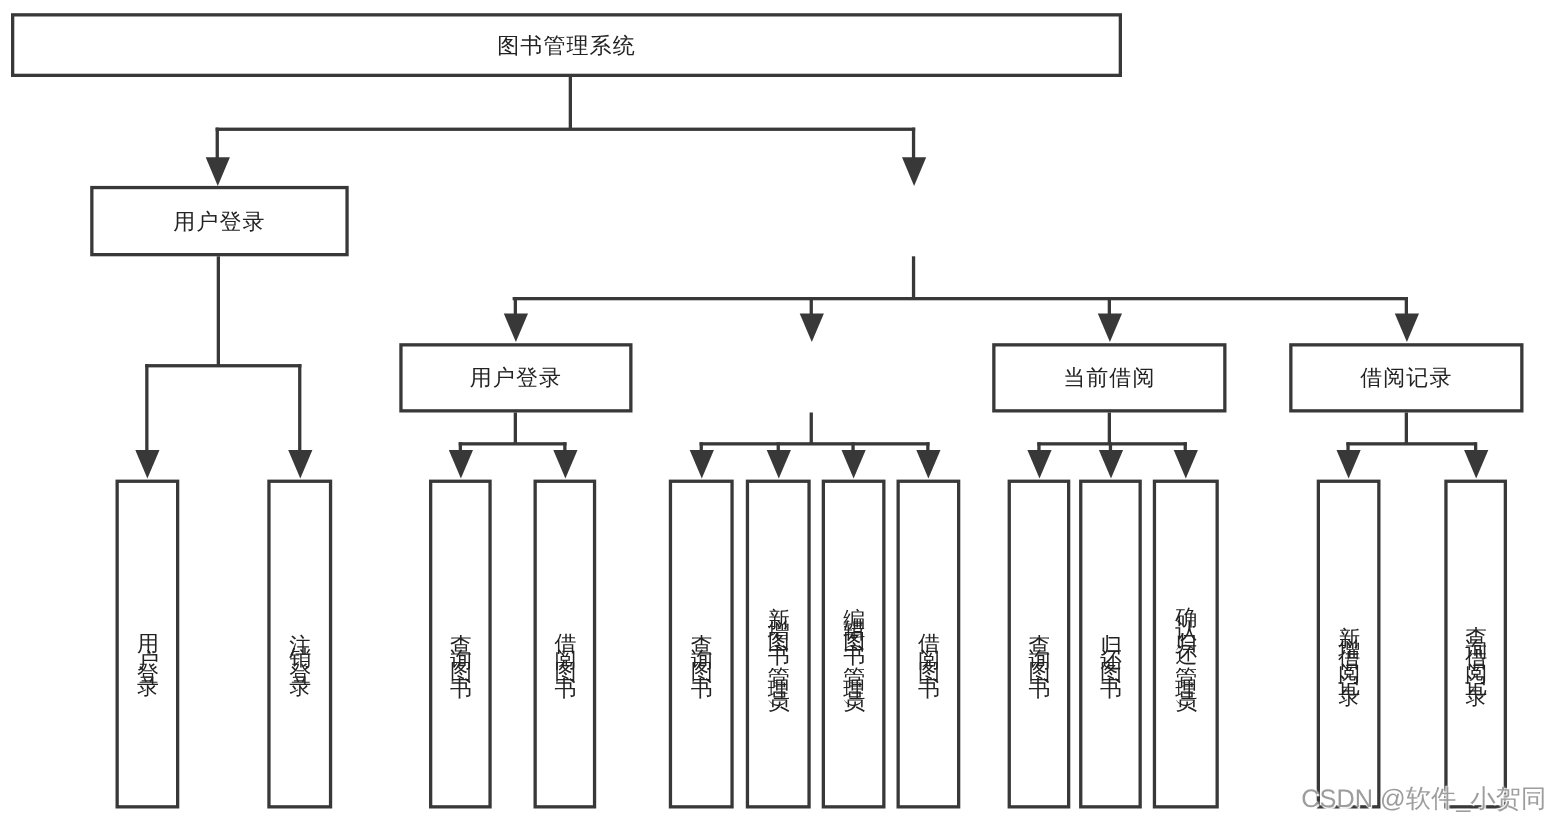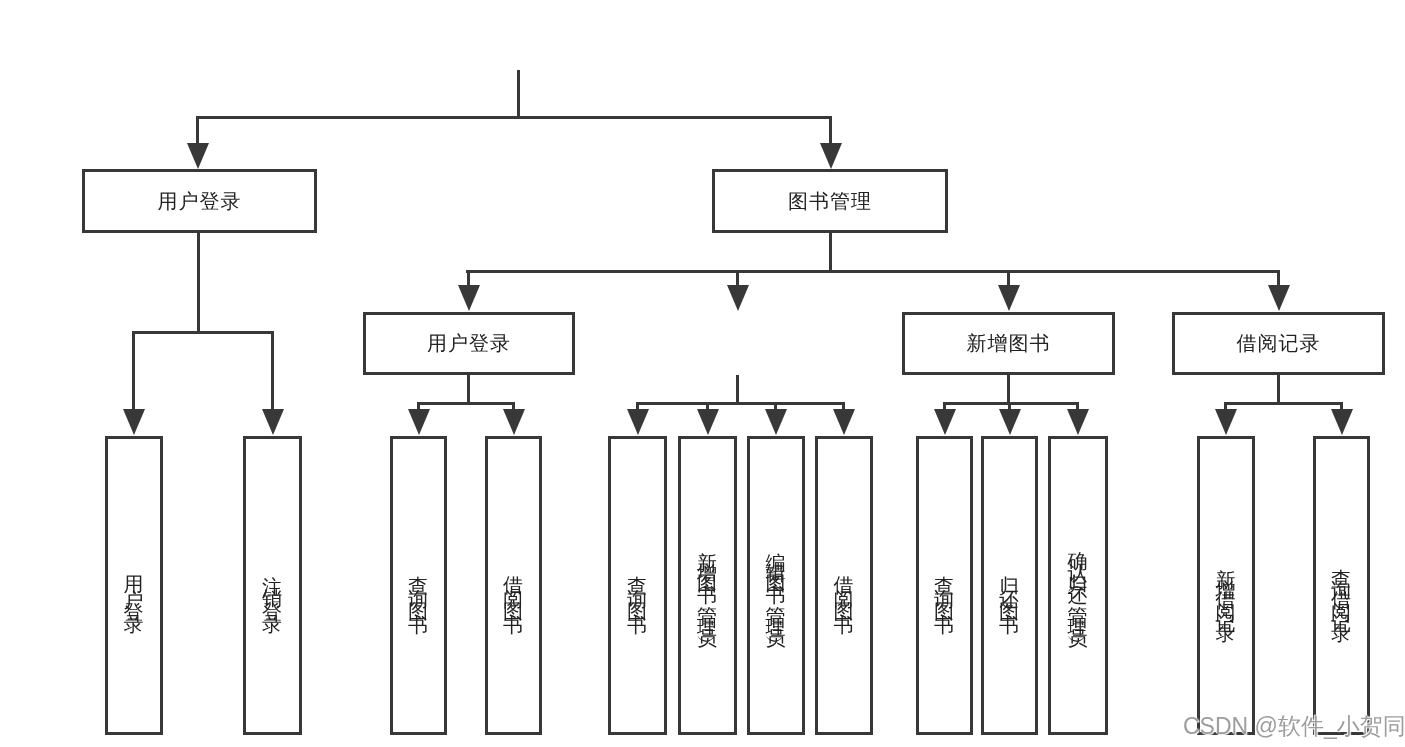--- a/index.html
+++ b/index.html
@@ -54,33 +54,33 @@
     white-space:nowrap;
     text-shadow:0 0 2px #ffffff,1px 1px 1px #ffffff,-1px -1px 1px #ffffff;
     z-index:10;
   }
 </style>
 </head>
 <body>
 
 <div id="canvas">
 
+  <div class="node" style="left:10px;top:12px;width:1010px;height:58px">
+    <span class="hlabel">图书管理系统</span>
+  </div>
 
   <div class="node" style="left:82px;top:169px;width:235px;height:64px">
     <span class="hlabel">用户登录</span>
-  </div>
-  <div class="node" style="left:712px;top:169px;width:236px;height:64px">
-    <span class="hlabel">图书管理</span>
   </div>
 
   <div class="node" style="left:363px;top:312px;width:212px;height:63px">
     <span class="hlabel">用户登录</span>
   </div>
   <div class="node" style="left:902px;top:312px;width:213px;height:63px">
-    <span class="hlabel">新增图书</span>
+    <span class="hlabel">当前借阅</span>
   </div>
   <div class="node" style="left:1172px;top:312px;width:213px;height:63px">
     <span class="hlabel">借阅记录</span>
   </div>
 
   <div class="node" style="left:105px;top:436px;width:58px;height:299px">
     <span class="vtext">用户登录</span>
   </div>
   <div class="node" style="left:243px;top:436px;width:59px;height:299px">
     <span class="vtext">注销登录</span>

